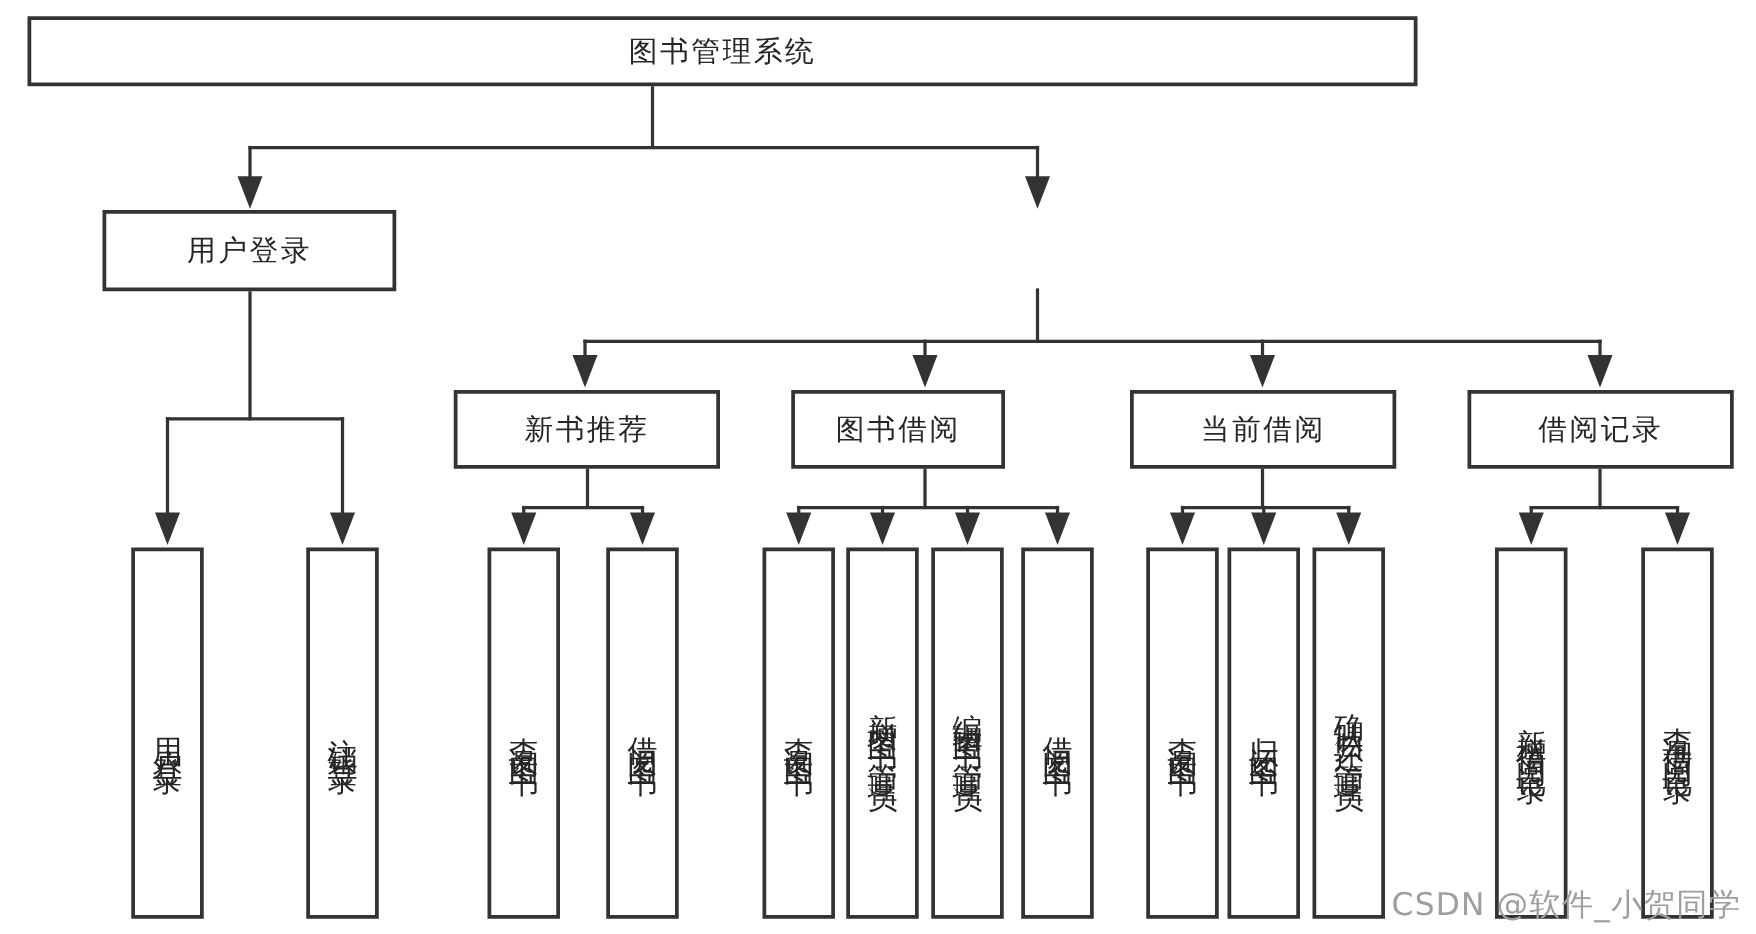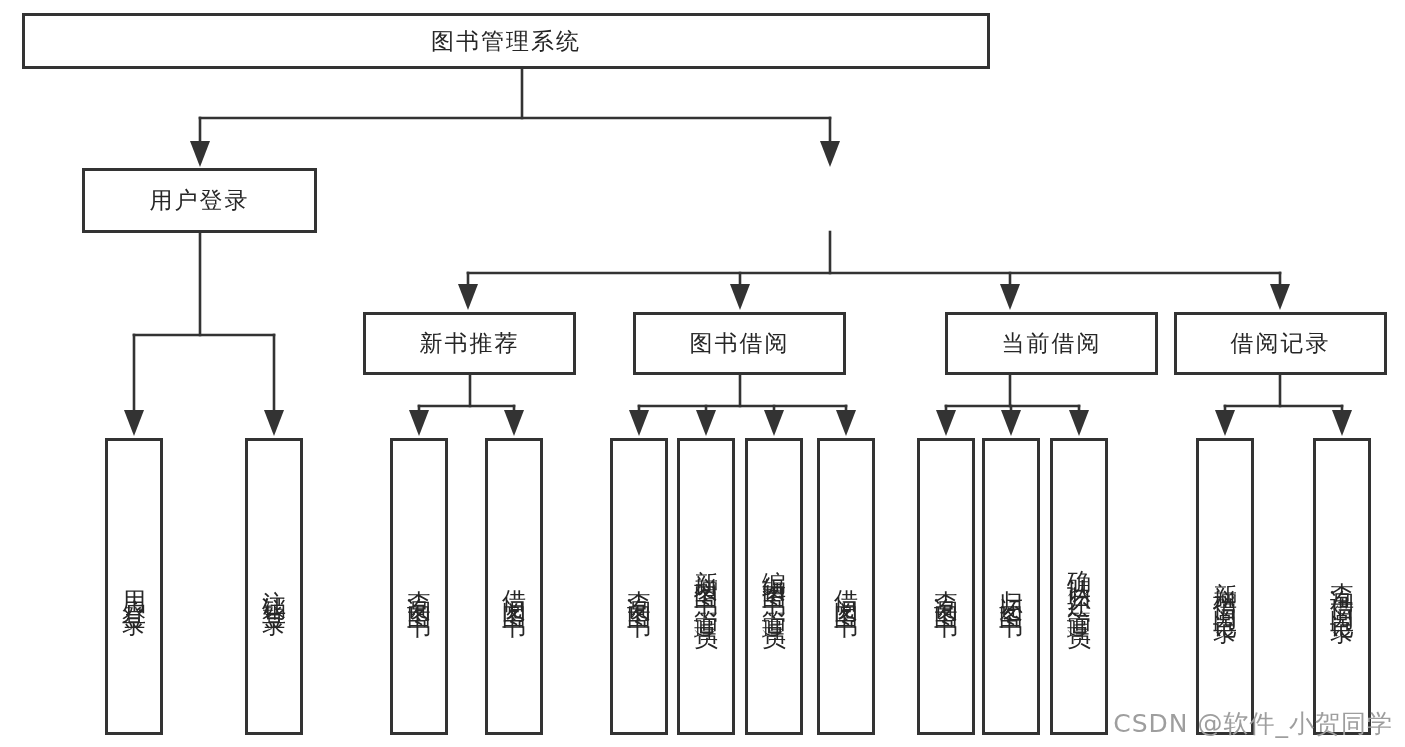--- a/index.html
+++ b/index.html
@@ -123,35 +123,35 @@
       <polygon points="1069,410 1089,410 1079,436"></polygon>
 
     <path d="M1280 375 V406"></path>
     <path d="M1225 406 H1342"></path>
     <line x1="1225" y1="406" x2="1225" y2="414"></line>
       <polygon points="1215,410 1235,410 1225,436"></polygon>
     <line x1="1342" y1="406" x2="1342" y2="414"></line>
       <polygon points="1332,410 1352,410 1342,436"></polygon>
   </svg>
 
-  <div class="node h-node" style="left:22px; top:13px; width:968px; height:56px;">
+  <div class="node h-node" style="left:22px; top:13px; width:1112px; height:56px;">
     <span>图书管理系统</span>
   </div>
 
   <div class="node h-node" style="left:82px; top:168px; width:235px; height:65px;">
     <span>用户登录</span>
   </div>
 
   <div class="node h-node" style="left:363px; top:312px; width:213px; height:63px;">
     <span>新书推荐</span>
   </div>
-  <div class="node h-node" style="left:633px; top:312px; width:213px; height:63px;">
+  <div class="node h-node" style="left:633px; top:312px; width:171px; height:63px;">
     <span>图书借阅</span>
   </div>
-  <div class="node h-node" style="left:904px; top:312px; width:213px; height:63px;margin-left:41px;">
+  <div class="node h-node" style="left:904px; top:312px; width:213px; height:63px;">
     <span>当前借阅</span>
   </div>
   <div class="node h-node" style="left:1174px; top:312px; width:213px; height:63px;">
     <span>借阅记录</span>
   </div>
 
   <div class="node leaf" style="left:105px;">
     <span class="vtext">用户登录</span>
   </div>
   <div class="node leaf" style="left:245px;">

